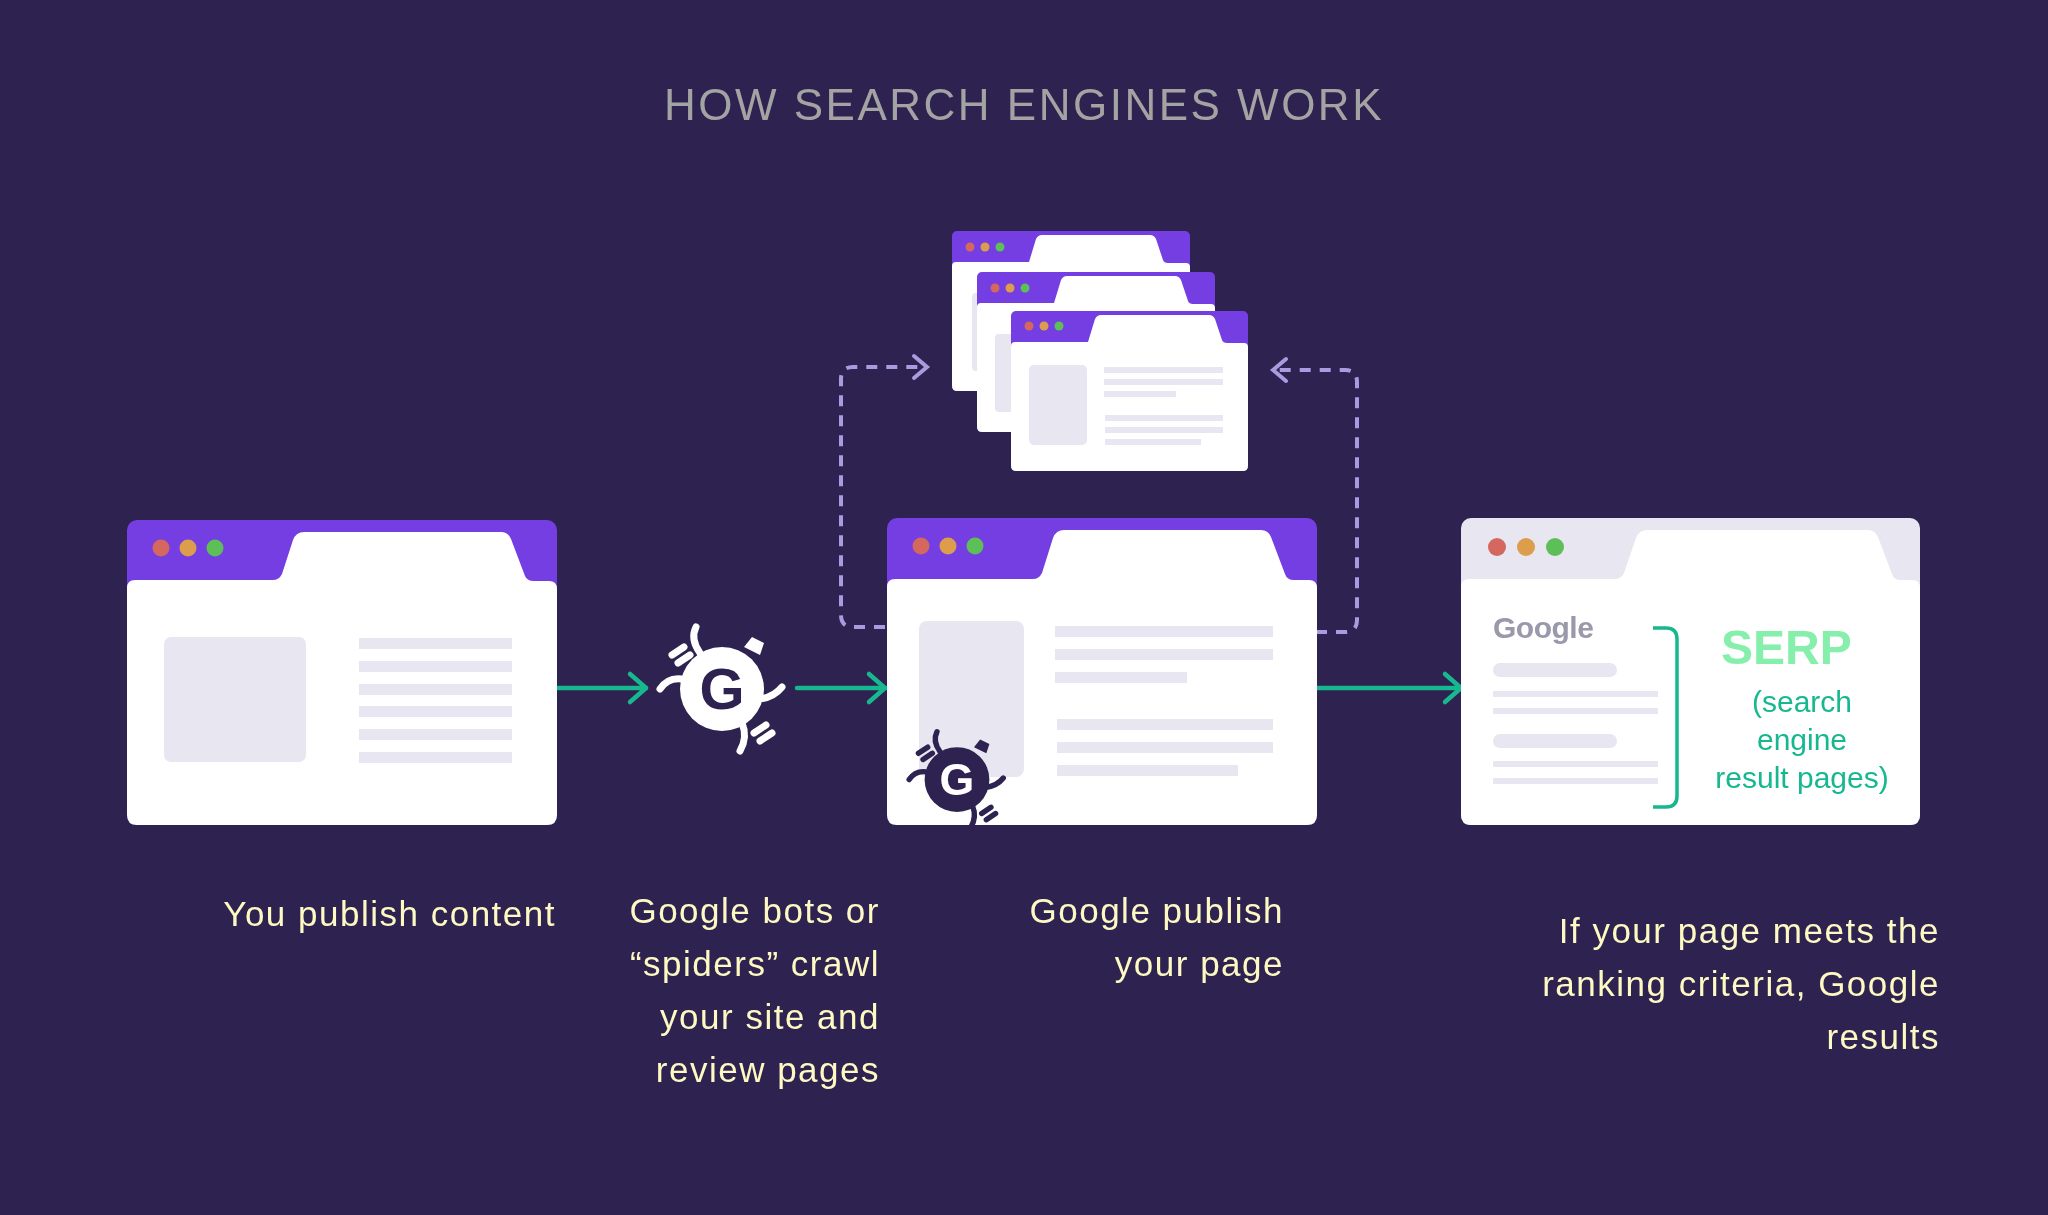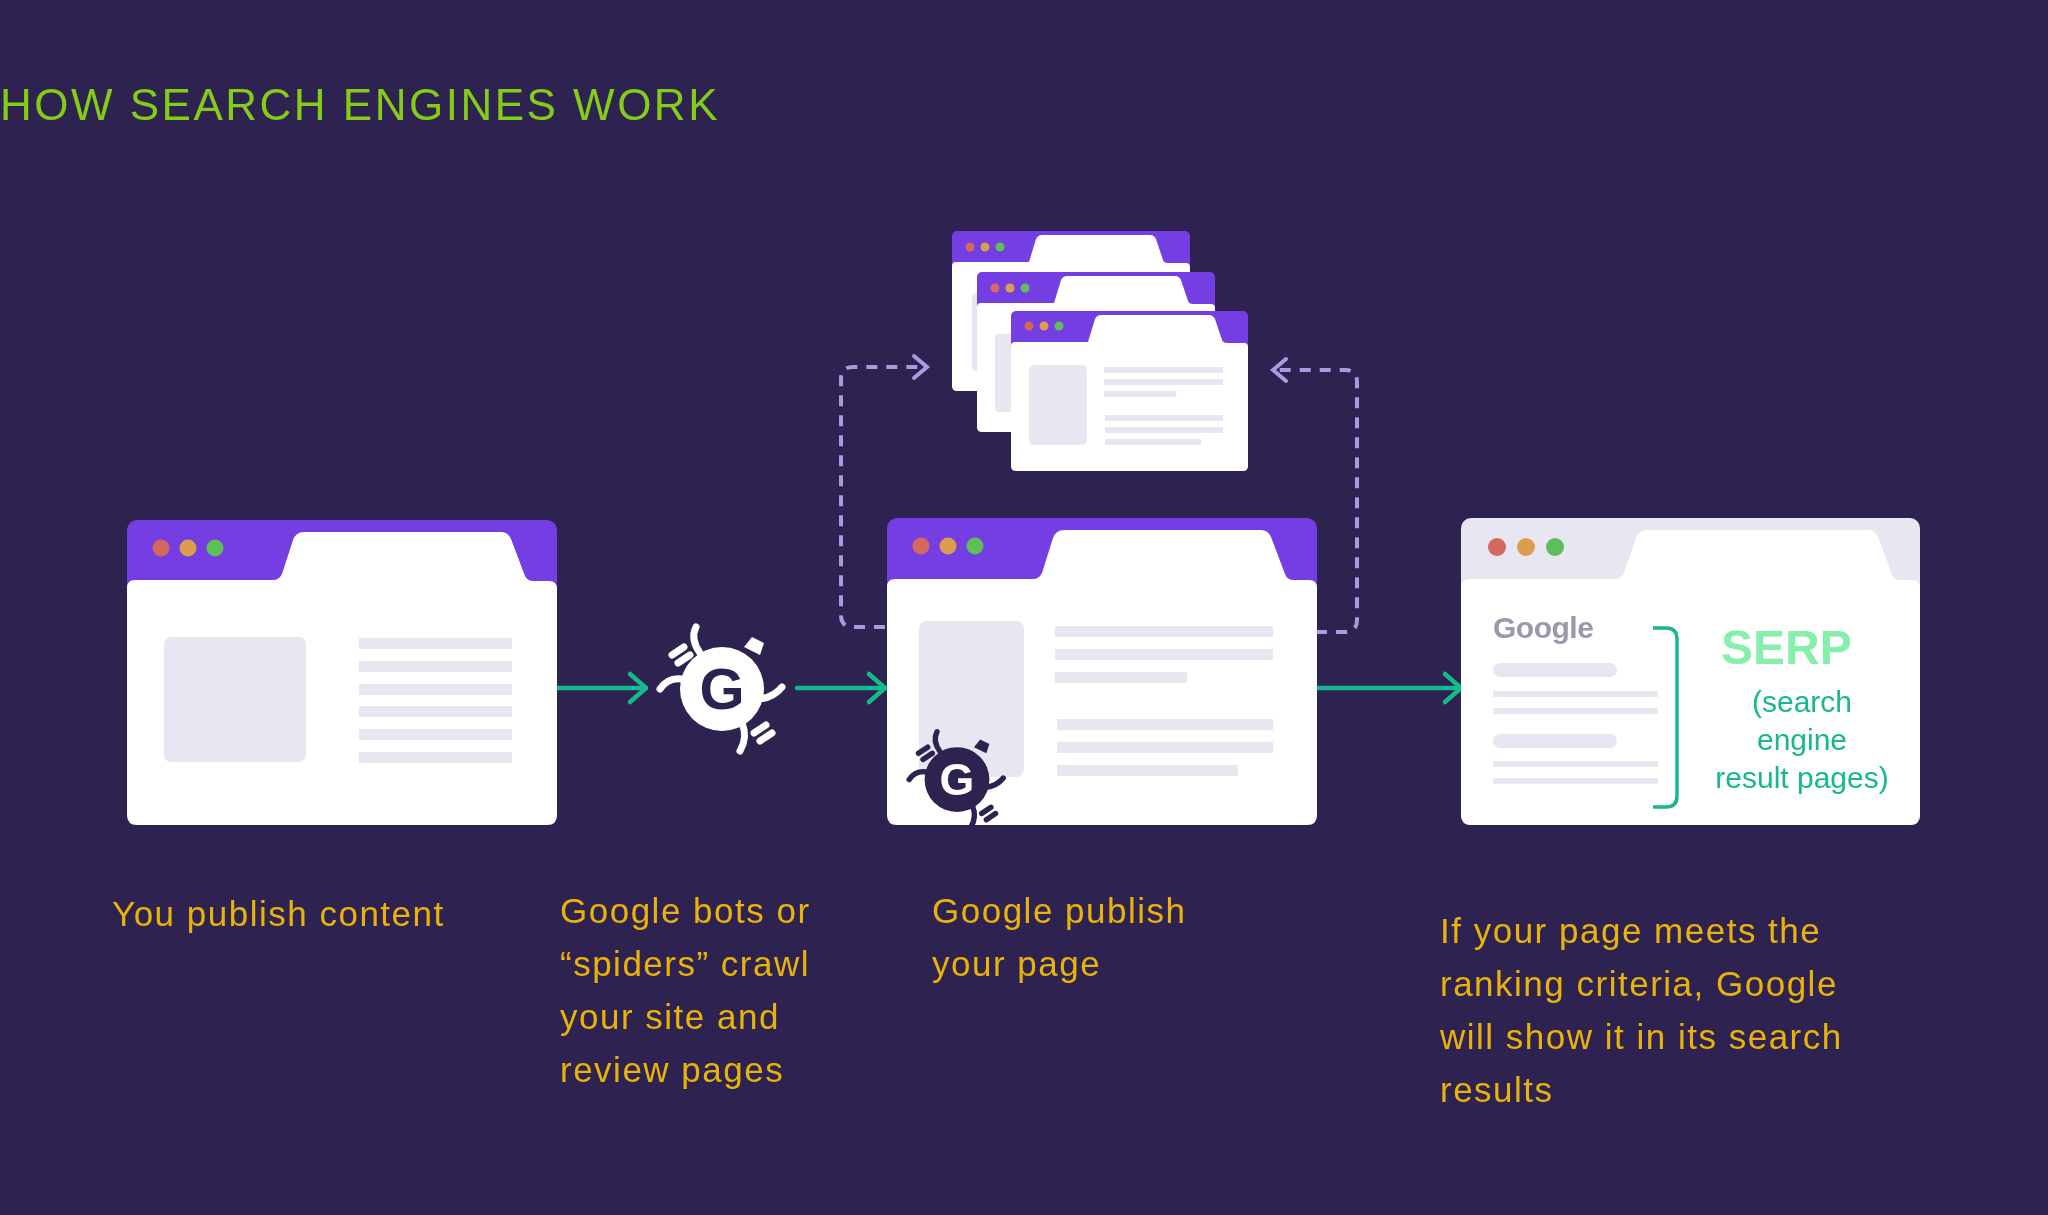--- a/index.html
+++ b/index.html
@@ -4,28 +4,28 @@
 <style>
   html, body { margin:0; padding:0; }
   body {
     width:2048px; height:1215px; overflow:hidden;
     background:#2d2250;
     font-family:"Liberation Sans", "DejaVu Sans", sans-serif;
     position:relative;
   }
   .title {
     position:absolute; left:0; width:2048px; top:80px;
-    color:#84cc16; font-size:44px; letter-spacing:2.5px;
+    text-align:center; color:#a3a3a3; font-size:44px; letter-spacing:2.5px;
     font-weight:400;
   }
   .browser { position:absolute; }
   .browser svg { position:absolute; left:0; top:0; overflow:visible; }
   .caption {
-    position:absolute; color:#eab308; font-size:35px; line-height:53px;
-    text-align:left; letter-spacing:1.5px; font-weight:400;
+    position:absolute; color:#fef9c3; font-size:35px; line-height:53px;
+    text-align:right; letter-spacing:1.5px; font-weight:400;
   }
   .serp-title {
     position:absolute; color:#86efac; font-weight:700; font-size:48px;text-align:right;
   }
   .serp-sub {
     position:absolute; color:#17b890; font-size:30px; line-height:38px; text-align:center;
   }
   .google-logo {
     position:absolute; color:#9a98ab; font-weight:700; font-size:30px; letter-spacing:-0.5px;
   }
@@ -214,15 +214,14 @@
   <div>your site and</div>
   <div>review pages</div>
 </div>
 <div class="caption" style="left:932px; top:884px; width:352px;">
   <div>Google publish</div>
   <div>your page</div>
 </div>
 <div class="caption" style="left:1440px; top:884px; width:500px;margin-top:20px;">
   <div>If your page meets the</div>
   <div>ranking criteria, Google</div>
-  <div>will show it in its search</div>
   <div>results</div>
 </div>
 
 </body></html>

